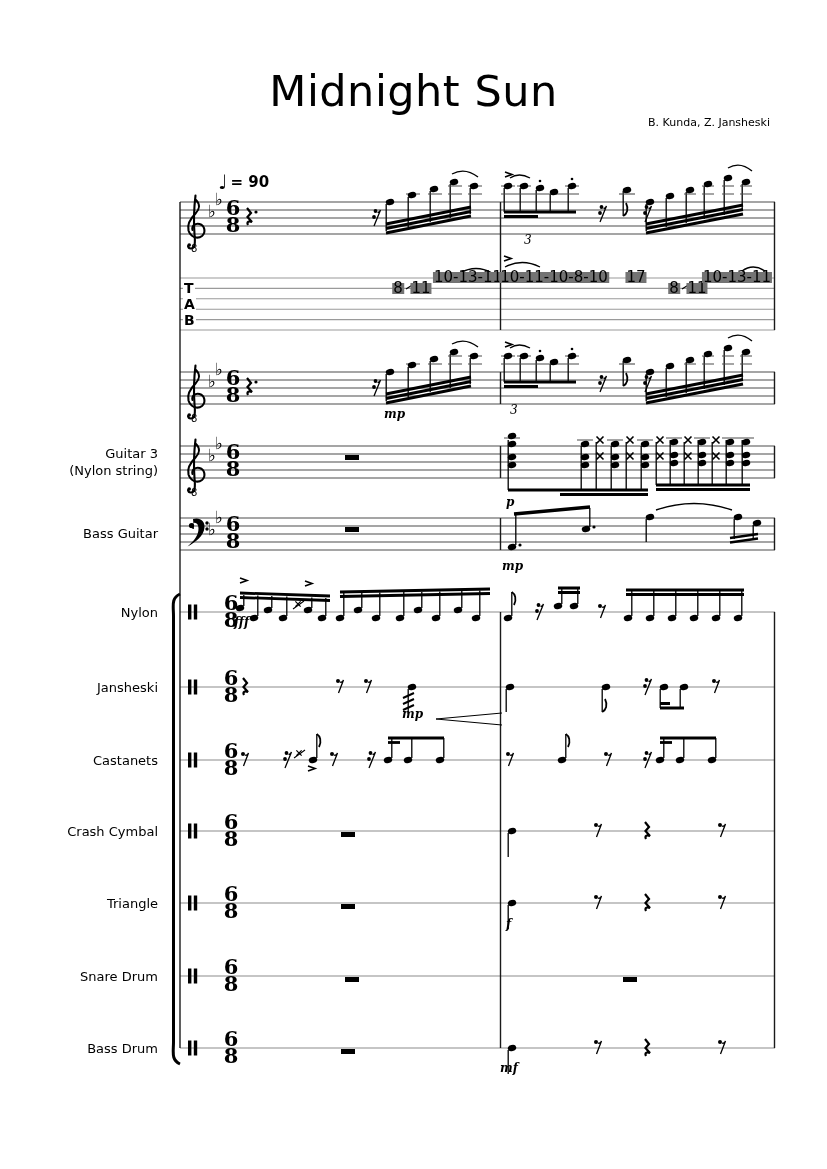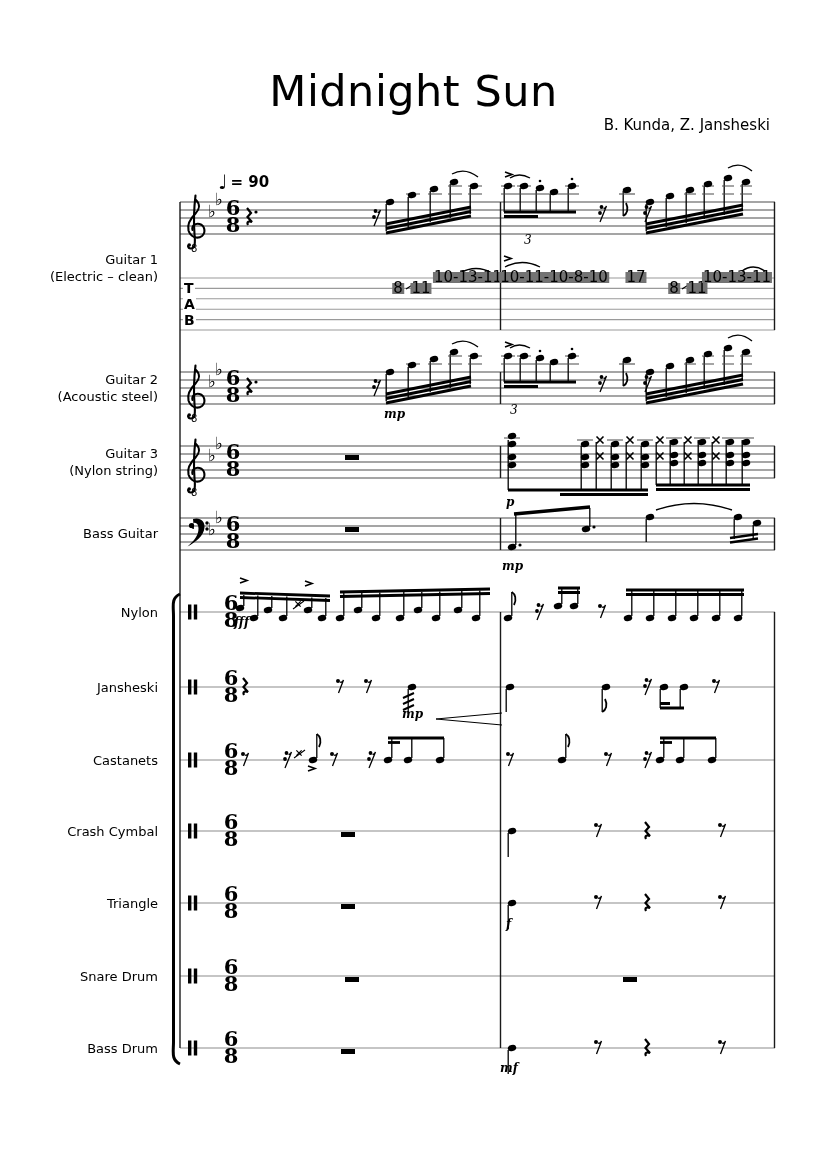--- a/index.html
+++ b/index.html
@@ -1,20 +1,20 @@
 <!DOCTYPE html>
 <html><head>
 <meta charset="utf-8">
 <style>
   html,body{margin:0;padding:0;background:#e8e8e8;}
   .page{position:relative;width:827px;height:1169px;background:#ffffff;overflow:hidden;
         font-family:"DejaVu Sans",sans-serif;color:#000;}
   .abs{position:absolute;}
   .title{left:0;right:0;top:66px;text-align:center;font-size:43px;font-weight:400;letter-spacing:0.5px;}
-  .composer{right:57px;top:116px;font-size:15px;}
+  .composer{right:57px;top:116px;font-size:11px;}
   .tempo{left:218px;top:170px;font-weight:bold;font-size:15px;white-space:nowrap;}
   .tempo .nq{font-size:20px;vertical-align:-2px;margin-right:3px;}
   .ilabel{left:0;width:158px;text-align:right;font-size:13px;line-height:17px;}
   .ts{width:20px;text-align:center;font-family:"DejaVu Serif",serif;font-weight:bold;
       font-size:21px;line-height:16.5px;}
   .ts span{display:block;}
   .tabletter{left:183px;font-weight:bold;font-size:14px;line-height:14px;background:#fff;padding:0 1px;}
   .tabnum{transform:translateX(-50%);background:#737373;font-size:15px;line-height:11px;padding:0 1px;white-space:nowrap;}
   .dyn{font-family:"DejaVu Serif",serif;font-style:italic;font-weight:bold;font-size:12px;line-height:16px;}
   .tuplet{font-family:"DejaVu Serif",serif;font-style:italic;font-size:12px;line-height:12px;}
@@ -24,22 +24,20 @@
 </style>
 </head>
 <body>
 
 <div class="page">
 
   <div class="abs title">Midnight Sun</div>
   <div class="abs composer">B. Kunda, Z. Jansheski</div>
   <div class="abs tempo"><span class="nq">♩</span><span>= 90</span></div>
 
-  <div class="abs ilabel" style="top:251px"><span>Guitar 1</span><br><span>(Electric – clean)</span></div>
-  <div class="abs ilabel" style="top:371px"><span>Guitar 2</span><br><span>(Acoustic steel)</span></div>
   <div class="abs ilabel" style="top:445px"><span>Guitar 3</span><br><span>(Nylon string)</span></div>
   <div class="abs ilabel" style="top:525px"><span>Bass Guitar</span></div>
   <div class="abs ilabel" style="top:604px"><span>Nylon</span></div>
   <div class="abs ilabel" style="top:679px"><span>Jansheski</span></div>
   <div class="abs ilabel" style="top:752px"><span>Castanets</span></div>
   <div class="abs ilabel" style="top:823px"><span>Crash Cymbal</span></div>
   <div class="abs ilabel" style="top:895px"><span>Triangle</span></div>
   <div class="abs ilabel" style="top:968px"><span>Snare Drum</span></div>
   <div class="abs ilabel" style="top:1040px"><span>Bass Drum</span></div>
 

